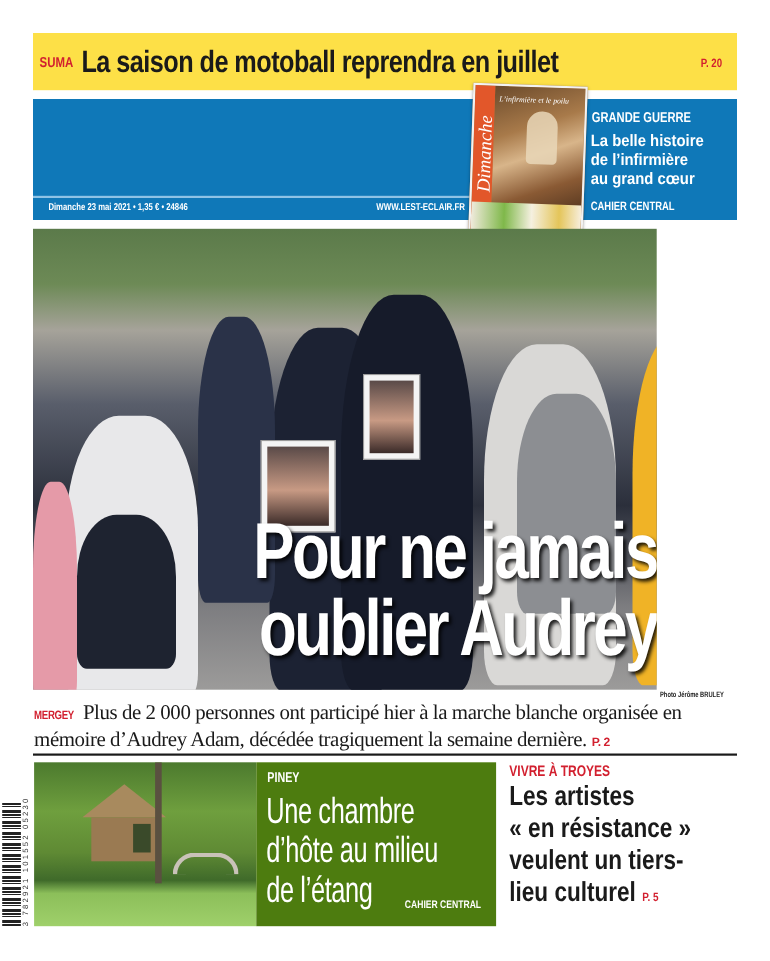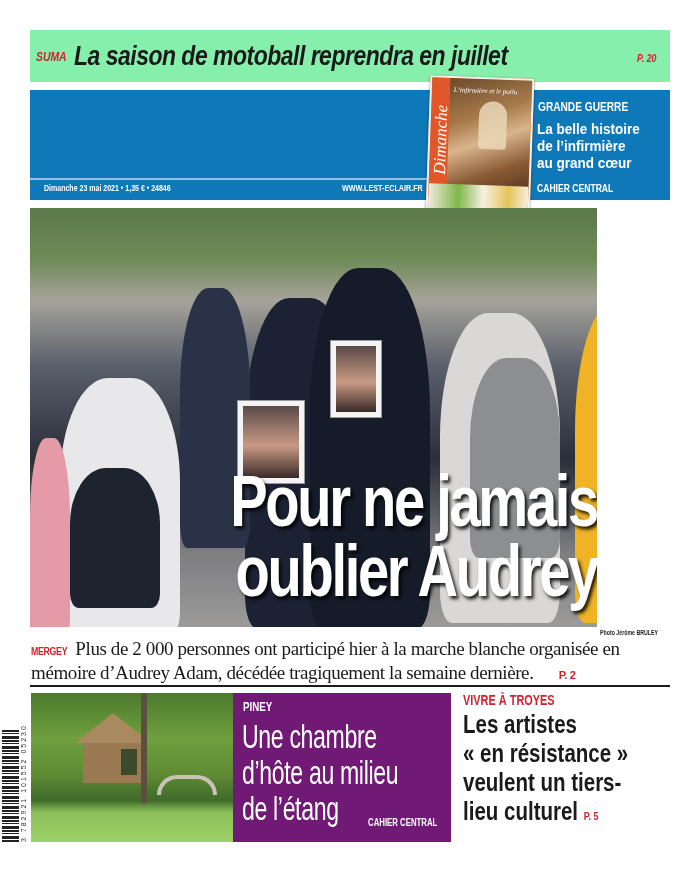--- a/index.html
+++ b/index.html
@@ -1,21 +1,21 @@
 <!DOCTYPE html>
 <html><head>
 <meta charset="utf-8">
 <style>
   * { box-sizing: border-box; margin: 0; padding: 0; }
   html, body { width: 700px; height: 874px; background: #ffffff; overflow: hidden; }
   body { position: relative; font-family: "Liberation Sans", sans-serif; }
 
   .teaser-top {
     position: absolute; left: 30px; top: 30px; width: 640px; height: 52px;
-    background: #86efac; display: flex; align-items: center; padding-left: 6px; font-style: italic;
+    background: #fde047; display: flex; align-items: center; padding-left: 6px;
   }
   .teaser-top .kicker {
     color: #d2202f; font-weight: bold; font-size: 13px; margin-right: 8px;
     font-family: "Liberation Sans Narrow", "Liberation Sans", sans-serif; transform: scaleX(0.8); transform-origin: left;
     display: inline-block; width: 30px;
   }
   .teaser-top .headline {
     color: #1a1a1a; font-weight: bold; font-size: 28px; letter-spacing: -0.6px;
     transform: scaleX(0.82); transform-origin: left; display: inline-block; white-space: nowrap;
   }
@@ -107,21 +107,21 @@
   .lede {
     position: absolute; left: 31px; top: 638px; width: 640px; color: #1a1a1a;
     font-family: "Liberation Serif", serif; font-size: 19px; line-height: 22px; letter-spacing: -0.4px;
   }
   .lede .kicker {
     color: #d2202f; font-family: "Liberation Sans", sans-serif; font-weight: bold; font-size: 11px;
     display: inline-block; transform: scaleX(0.8); transform-origin: left; width: 40px;
   }
   .lede .body { display: inline; transform: scaleX(0.88); }
   .lede .page {
-    color: #d2202f; font-family: "Liberation Sans", sans-serif; font-weight: bold; font-size: 11px; margin-left: 21px;
+    color: #d2202f; font-family: "Liberation Sans", sans-serif; font-weight: bold; font-size: 11px;
   }
   .lede-rule { position: absolute; left: 30px; top: 685px; width: 640px; height: 2px; background: #1a1a1a; }
 
   .barcode { position: absolute; left: 2px; top: 730px; width: 24px; height: 112px; }
   .barcode .bars {
     position: absolute; left: 0; top: 0; width: 17px; height: 112px;
     background: repeating-linear-gradient(180deg, #222 0 2px, #fff 2px 3px, #222 3px 4px, #fff 4px 6px, #222 6px 9px, #fff 9px 10px);
   }
   .barcode .digits {
     position: absolute; left: 6px; top: 50px; width: 112px; transform: rotate(-90deg); transform-origin: left top;
@@ -138,21 +138,21 @@
   }
   .piney-photo .hut-body { position: absolute; left: 52px; top: 50px; width: 60px; height: 40px; background: #9a7a52; }
   .piney-photo .hut-window { position: absolute; left: 90px; top: 56px; width: 16px; height: 26px; background: #3a4a2a; }
   .piney-photo .bridge {
     position: absolute; left: 126px; top: 82px; width: 60px; height: 20px; border: 4px solid #c9c2b8;
     border-bottom: none; border-radius: 30px 30px 0 0;
   }
   .piney-photo .trunk { position: absolute; left: 110px; top: 0; width: 6px; height: 110px; background: #5a5040; }
 
   .piney-box {
-    position: absolute; left: 233px; top: 693px; width: 218px; height: 149px; background: #701a75;
+    position: absolute; left: 233px; top: 693px; width: 218px; height: 149px; background: #4d7c0f;
   }
   .piney-box .kicker {
     position: absolute; left: 10px; top: 6px; color: #fff; font-weight: bold; font-size: 13px;
     transform: scaleX(0.75); transform-origin: left; white-space: nowrap;
   }
   .piney-box .title {
     position: absolute; left: 9px; top: 26px; color: #fff; font-size: 33px; line-height: 36px; font-weight: normal;
     transform: scaleX(0.7); transform-origin: left; white-space: nowrap; letter-spacing: -0.5px;
   }
   .piney-box .section {

